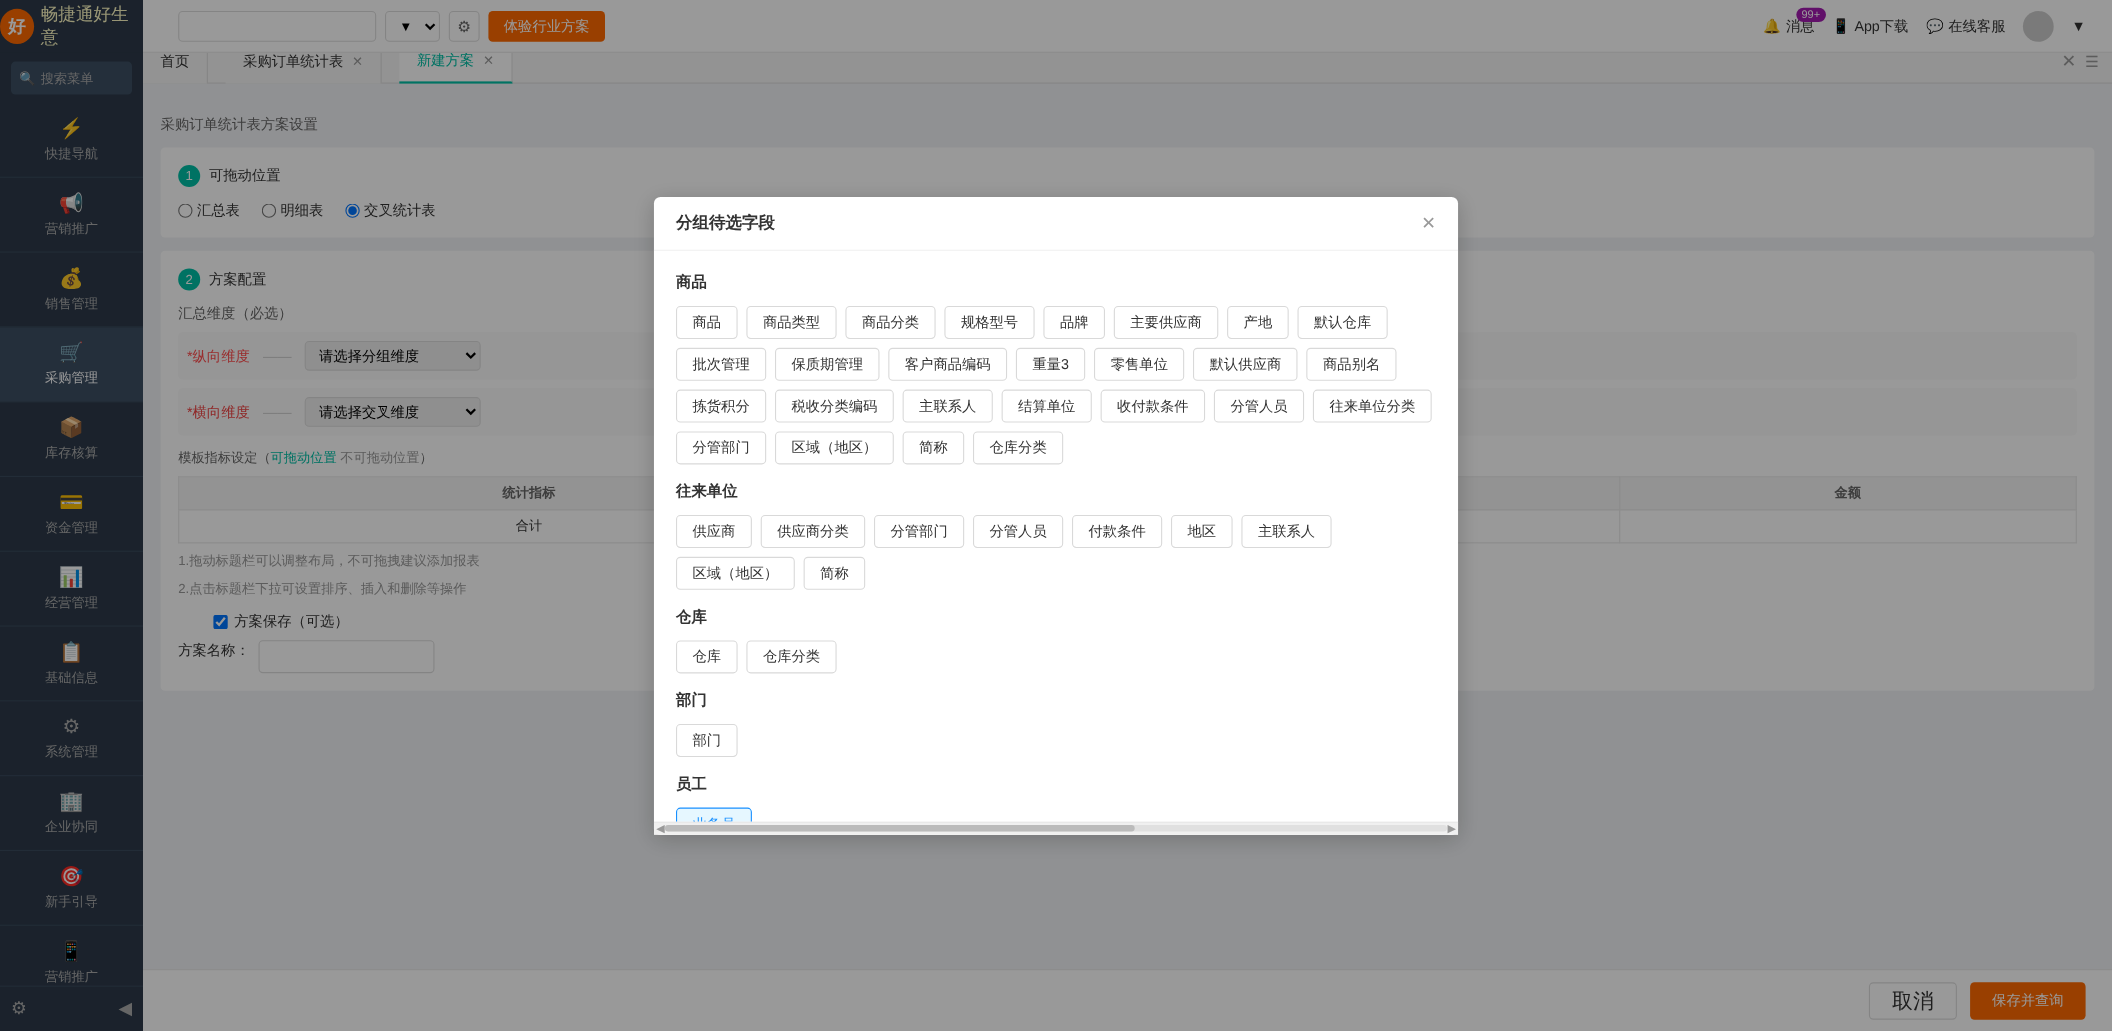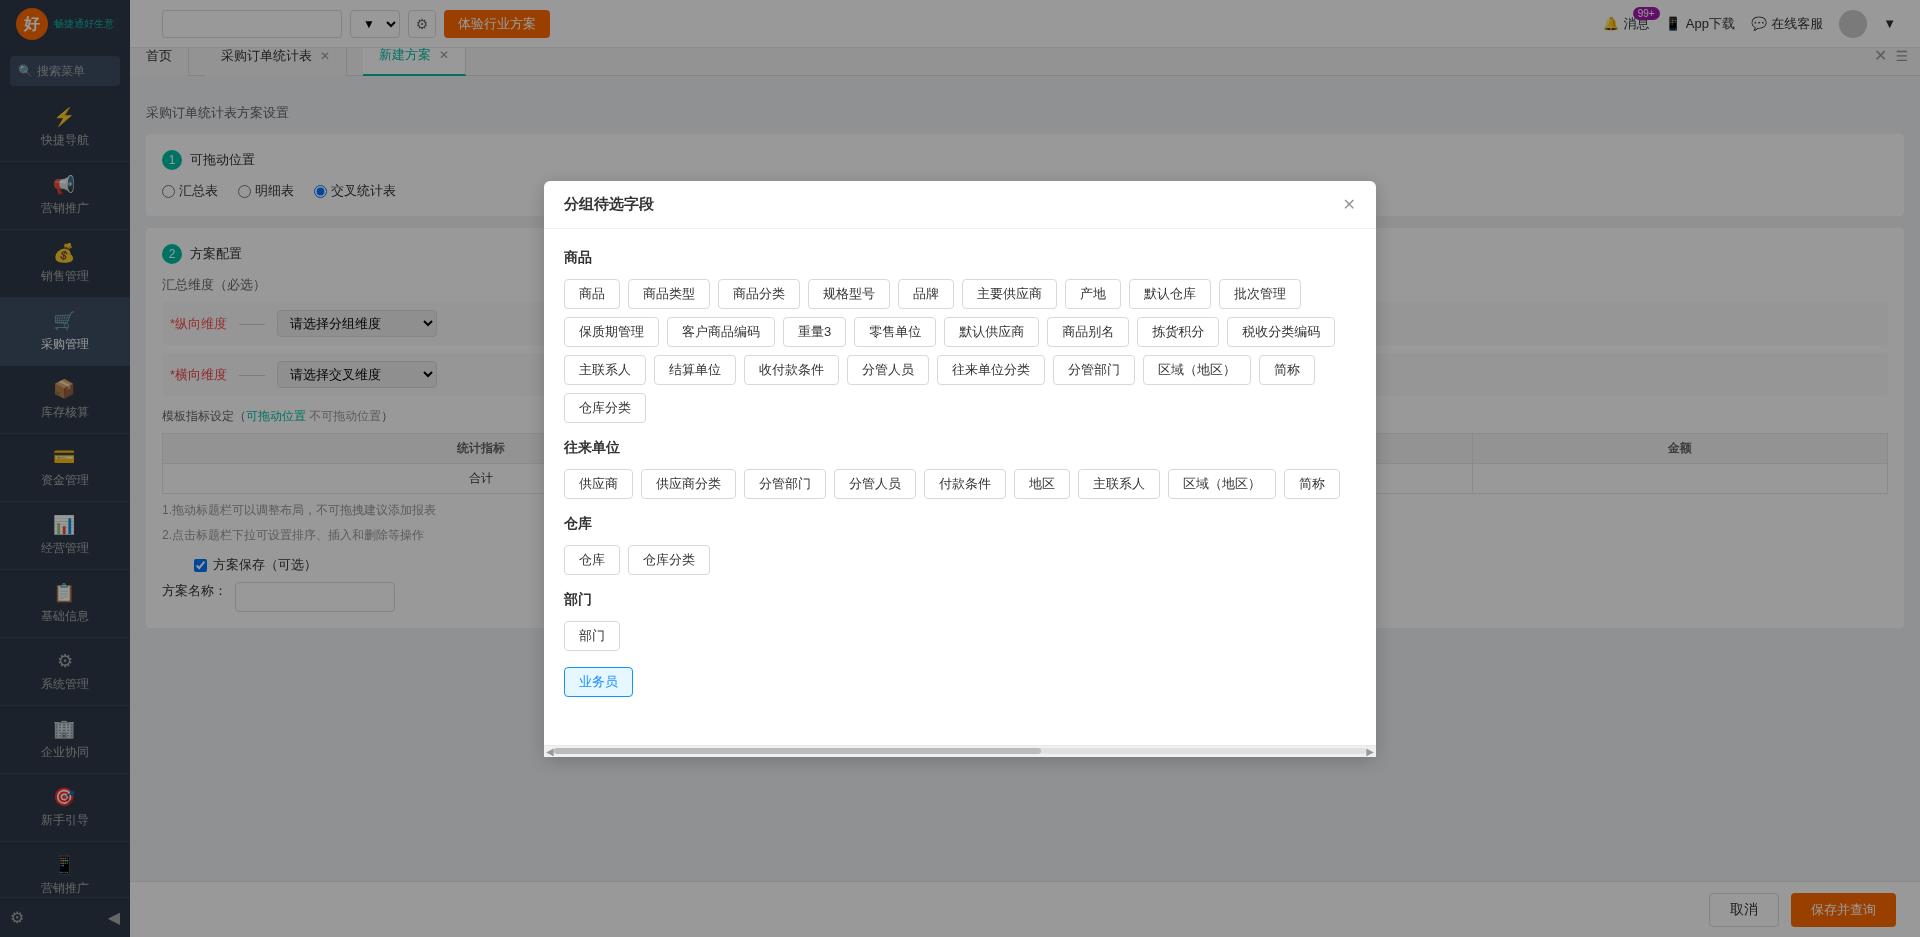--- a/index.html
+++ b/index.html
@@ -143,21 +143,21 @@
       justify-content: center;
       gap: 6px;
     }
     .sidebar-logo-icon {
       width: 32px; height: 32px;
       background: #ff6a00;
       border-radius: 50%;
       display: flex; align-items: center; justify-content: center;
       color: #fff; font-weight: bold; font-size: 16px;
     }
-    .sidebar-logo-text { color: #14b8a6; font-size: 10px; }
+    .sidebar-logo-text { color: #fef9c3; font-size: 16px; }
     .sidebar-search {
       width: 110px;
       height: 30px;
       background: #3d4f63;
       border-radius: 4px;
       display: flex;
       align-items: center;
       padding: 0 8px;
       margin: 8px 0;
       color: #aaa;
@@ -250,21 +250,21 @@
       top: 0; left: 0; right: 0; bottom: 0;
       background: rgba(0,0,0,0.4);
       z-index: 500;
     }
 
     
     .modal {
       position: fixed;
       top: 50%; left: 50%;
       transform: translate(-50%, -50%);
-      width: 832px;
+      width: 731px;
       max-height: 580px;
       background: #fff;
       border-radius: 6px;
       z-index: 600;
       display: flex;
       flex-direction: column;
       box-shadow: 0 4px 20px rgba(0,0,0,0.2);
     }
     .modal-header {
       display: flex;
@@ -327,21 +327,21 @@
       padding: 0 24px;
       gap: 12px;
       z-index: 50;
     }
     .btn-cancel {
       height: 34px;
       padding: 0 20px;
       border: 1px solid #ddd;
       border-radius: 4px;
       background: #fff;
-      font-size: 14px;
+      font-size: 19px;
       cursor: pointer;
       color: #333;
     }
     .btn-save {
       height: 34px;
       padding: 0 20px;
       border: none;
       border-radius: 4px;
       background: #ff6a00;
       color: #fff;
@@ -677,20 +677,21 @@
     <div class="field-group" id="warehouse-fields">
         <div class="field-tag">仓库</div>
         <div class="field-tag">仓库分类</div>
       </div>
 
     <div class="field-section-title">部门</div>
     <div class="field-group" id="department-fields">
         <div class="field-tag">部门</div>
       </div>
 
+    <div class="field-section-title">员工</div>
     <div class="field-group" id="employee-fields">
         <div class="field-tag selected">业务员</div>
       </div>
 
     <div class="field-group" id="date-fields"></div>
   </div>
   <div class="modal-hscroll">
     <span style="font-size:10px;cursor:pointer;color:#999;">◀</span>
     <div class="modal-hscroll-track">
       <div class="modal-hscroll-thumb"></div>

